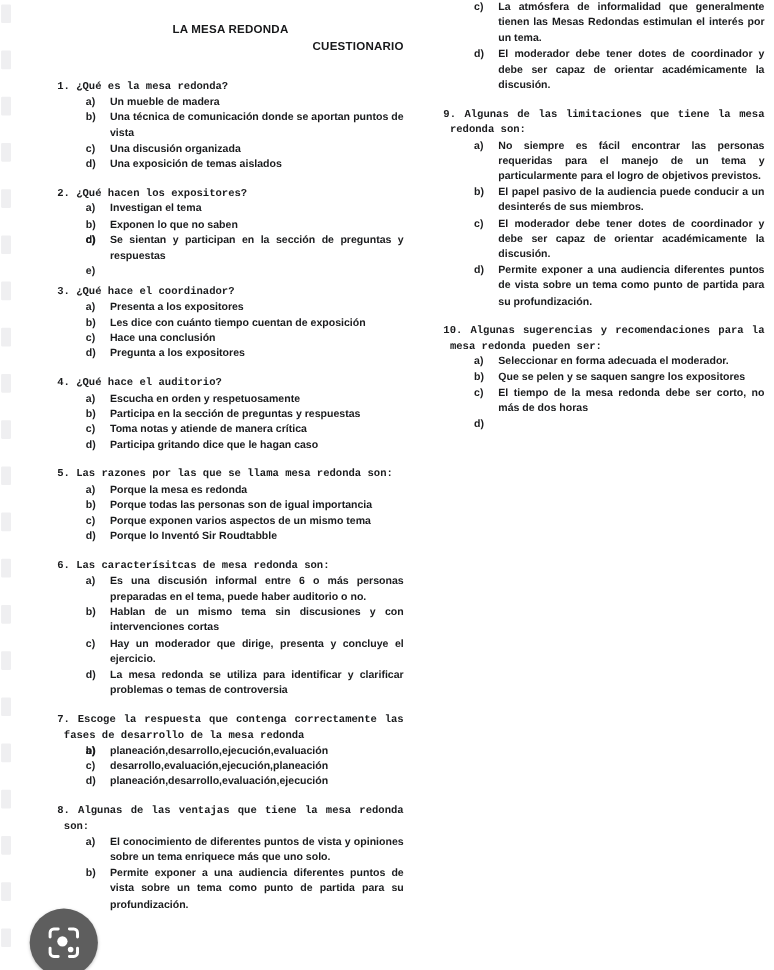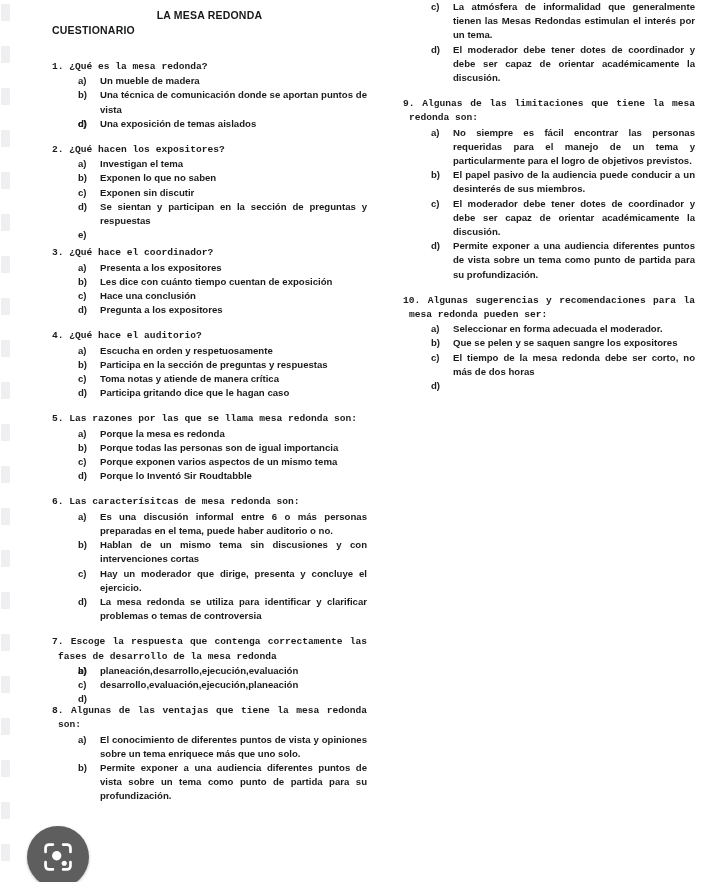--- a/index.html
+++ b/index.html
@@ -61,24 +61,24 @@
   }
 
   .doc-title {
     text-align: center;
     font-size: 10.5px;
     font-weight: bold;
     color: #17181a;
     line-height: 15px;
     letter-spacing: 0.2px;
     margin: 0;
-    padding-top: 8px;
+    padding-top: 20px;
   }
   .doc-subtitle {
-    text-align: left;
+    text-align: right;
     font-size: 10.5px;
     font-weight: bold;
     color: #17181a;
     line-height: 15px;
     letter-spacing: 0.2px;
     margin: 0;
     padding-bottom: 22px;
   }
 
   .question-block {
@@ -202,41 +202,41 @@
               <li class="option">
                 <span class="letter">a)</span>
                 <span class="otext">Un mueble de madera</span>
               </li>
               <li class="option justify">
                 <span class="letter">b)</span>
                 <span class="otext">Una técnica de comunicación donde se aportan puntos de vista</span>
               </li>
               <li class="option">
                 <span class="letter">c)</span>
+                <span class="otext">Una discusión organizada</span>
               </li>
               <li class="option">
                 <span class="letter">d)</span>
                 <span class="otext">Una exposición de temas aislados</span>
               </li>
             </ul>
           </div>
           <div class="question-block tight">
             <p class="q-stem">2. ¿Qué hacen los expositores?</p>
             <ul class="options">
               <li class="option">
                 <span class="letter">a)</span>
                 <span class="otext">Investigan el tema</span>
               </li>
               <li class="option">
                 <span class="letter">b)</span>
                 <span class="otext">Exponen lo que no saben</span>
               </li>
               <li class="option">
                 <span class="letter">c)</span>
-                <span class="otext">Exponen sin discutir</span>
               </li>
               <li class="option justify">
                 <span class="letter">d)</span>
                 <span class="otext">Se sientan y participan en la sección de preguntas y respuestas</span>
               </li>
               <li class="option">
                 <span class="letter">e)</span>
                 <span class="otext">&nbsp;</span>
               </li>
             </ul>
@@ -334,20 +334,21 @@
               <li class="option">
                 <span class="letter">b)</span>
                 <span class="otext">planeación,desarrollo,ejecución,evaluación</span>
               </li>
               <li class="option">
                 <span class="letter">c)</span>
                 <span class="otext">desarrollo,evaluación,ejecución,planeación</span>
               </li>
               <li class="option">
                 <span class="letter">d)</span>
+                <span class="otext">planeación,desarrollo,evaluación,ejecución</span>
               </li>
             </ul>
           </div>
           <div class="question-block">
             <p class="q-stem">8. Algunas de las ventajas que tiene la mesa redonda son:</p>
             <ul class="options">
               <li class="option justify">
                 <span class="letter">a)</span>
                 <span class="otext">El conocimiento de diferentes puntos de vista y opiniones sobre un tema enriquece más que uno solo.</span>
               </li>

